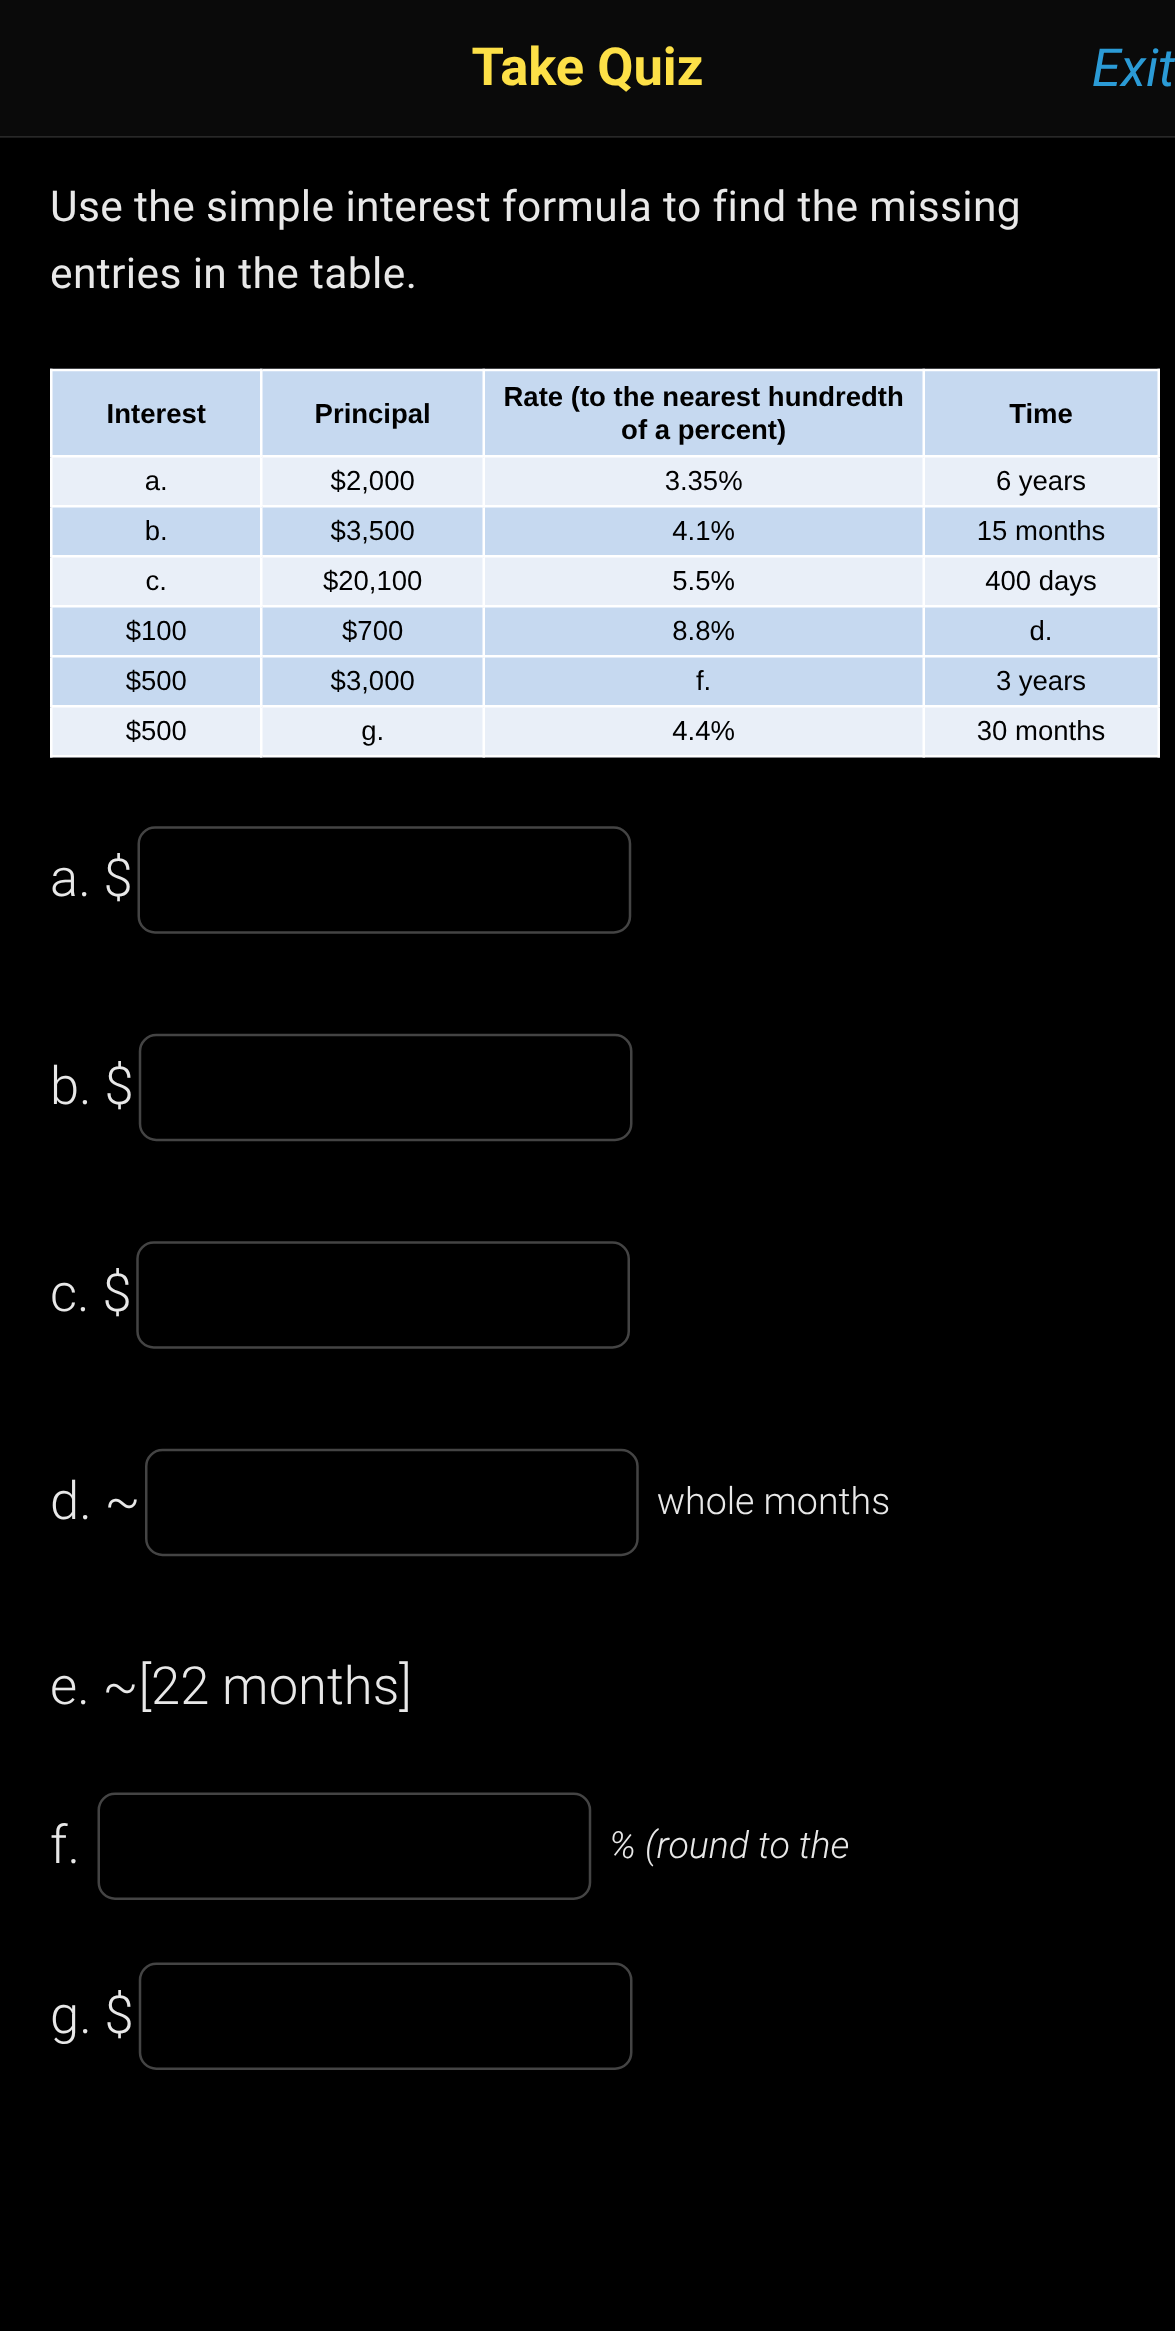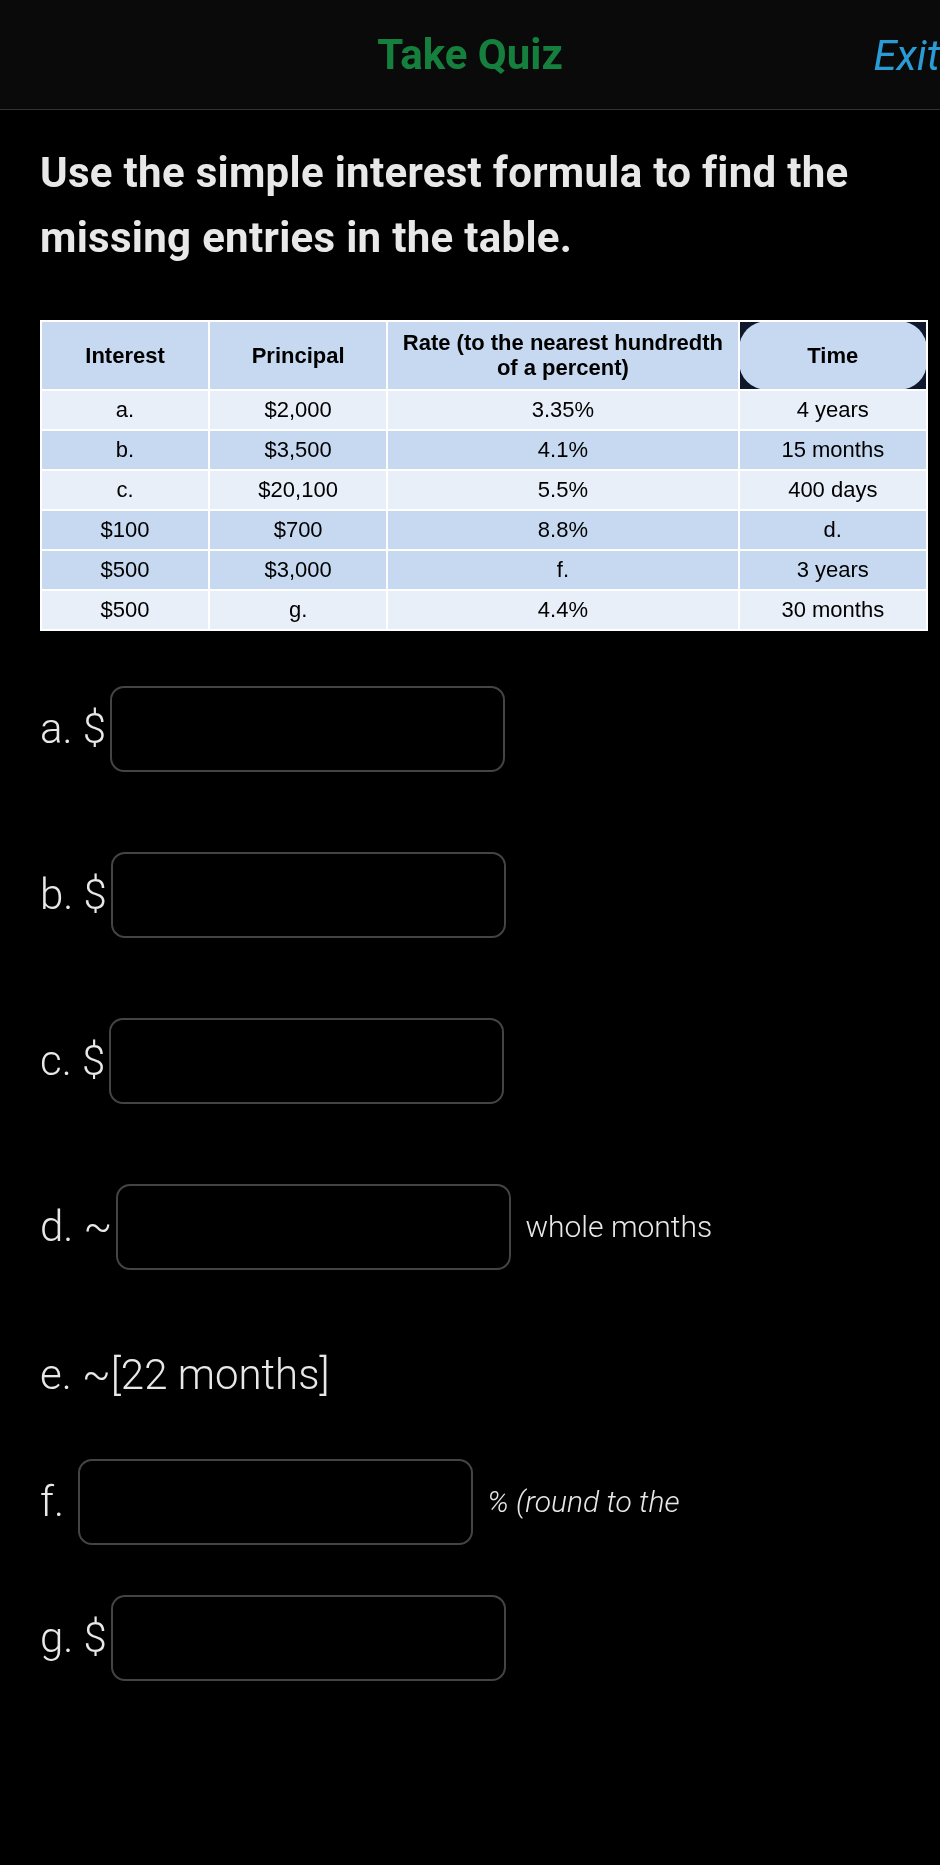--- a/index.html
+++ b/index.html
@@ -15,39 +15,39 @@
     height: 110px;
     display: flex;
     align-items: center;
     justify-content: center;
     border-bottom: 1px solid #333;
     background: #0a0a0a;
   }
   .header-title {
     font-size: 42px;
     font-weight: 700;
-    color: #15803d;
+    color: #fde047;
   }
   .header-exit {
     position: absolute;
     right: 0;
     top: 50%;
     transform: translateY(-50%);
     font-size: 42px;
     color: #2b9bd6;
     font-weight: 400;
     padding-left: 20px;
     font-style: italic;
   }
   .content {
     padding: 0 40px 40px 40px;
   }
   .prompt {
-    font-size: 42px;
-    font-weight: 700;
+    font-size: 34px;
+    font-weight: 400;
     line-height: 1.55;
     color: #e8e8e8;
     margin: 30px 0 50px 0;
     letter-spacing: 0.3px;
   }
   .table-wrap {
     margin: 0 0 55px 0;
   }
   table.si {
     width: 888px;
@@ -71,21 +71,21 @@
     line-height: 1.15;
     padding: 8px 8px;
   }
   table.si tr.first td { background: #e9eff8; }
   table.si tr.alt td   { background: #c6d9f0; }
   table.si tr.plain td { background: #e9eff8; }
   .bold { font-weight: 700; }
   .col-int   { width: 165px; }
   .col-prin  { width: 175px; }
   .col-rate  { width: 345px; }
-  .col-time  { width: 185px; border-radius: 28px; }
+  .col-time  { width: 185px; }
   .frac {
     display: inline-block;
     vertical-align: middle;
     text-align: center;
     line-height: 1;
     margin: 0 2px;
   }
   .frac .num, .frac .den { display: block; font-size: 20px; }
   .frac .num { border-bottom: 1.5px solid #000; padding: 0 4px; }
   .frac .den { padding: 0 4px; }
@@ -155,21 +155,21 @@
           <th class="col-prin">Principal</th>
           <th class="col-rate">Rate (to the nearest hundredth of a percent)</th>
           <th class="col-time">Time</th>
         </tr>
       </thead>
       <tbody>
         <tr class="first">
           <td class="bold">a.</td>
           <td>$2,000</td>
           <td>3.35%</td>
-          <td>4 years</td>
+          <td>6 years</td>
         </tr>
         <tr class="alt">
           <td class="bold">b.</td>
           <td>$3,500</td>
           <td>4.1%</td>
           <td>15 months</td>
         </tr>
         <tr class="plain">
           <td class="bold">c.</td>
           <td>$20,100</td>

